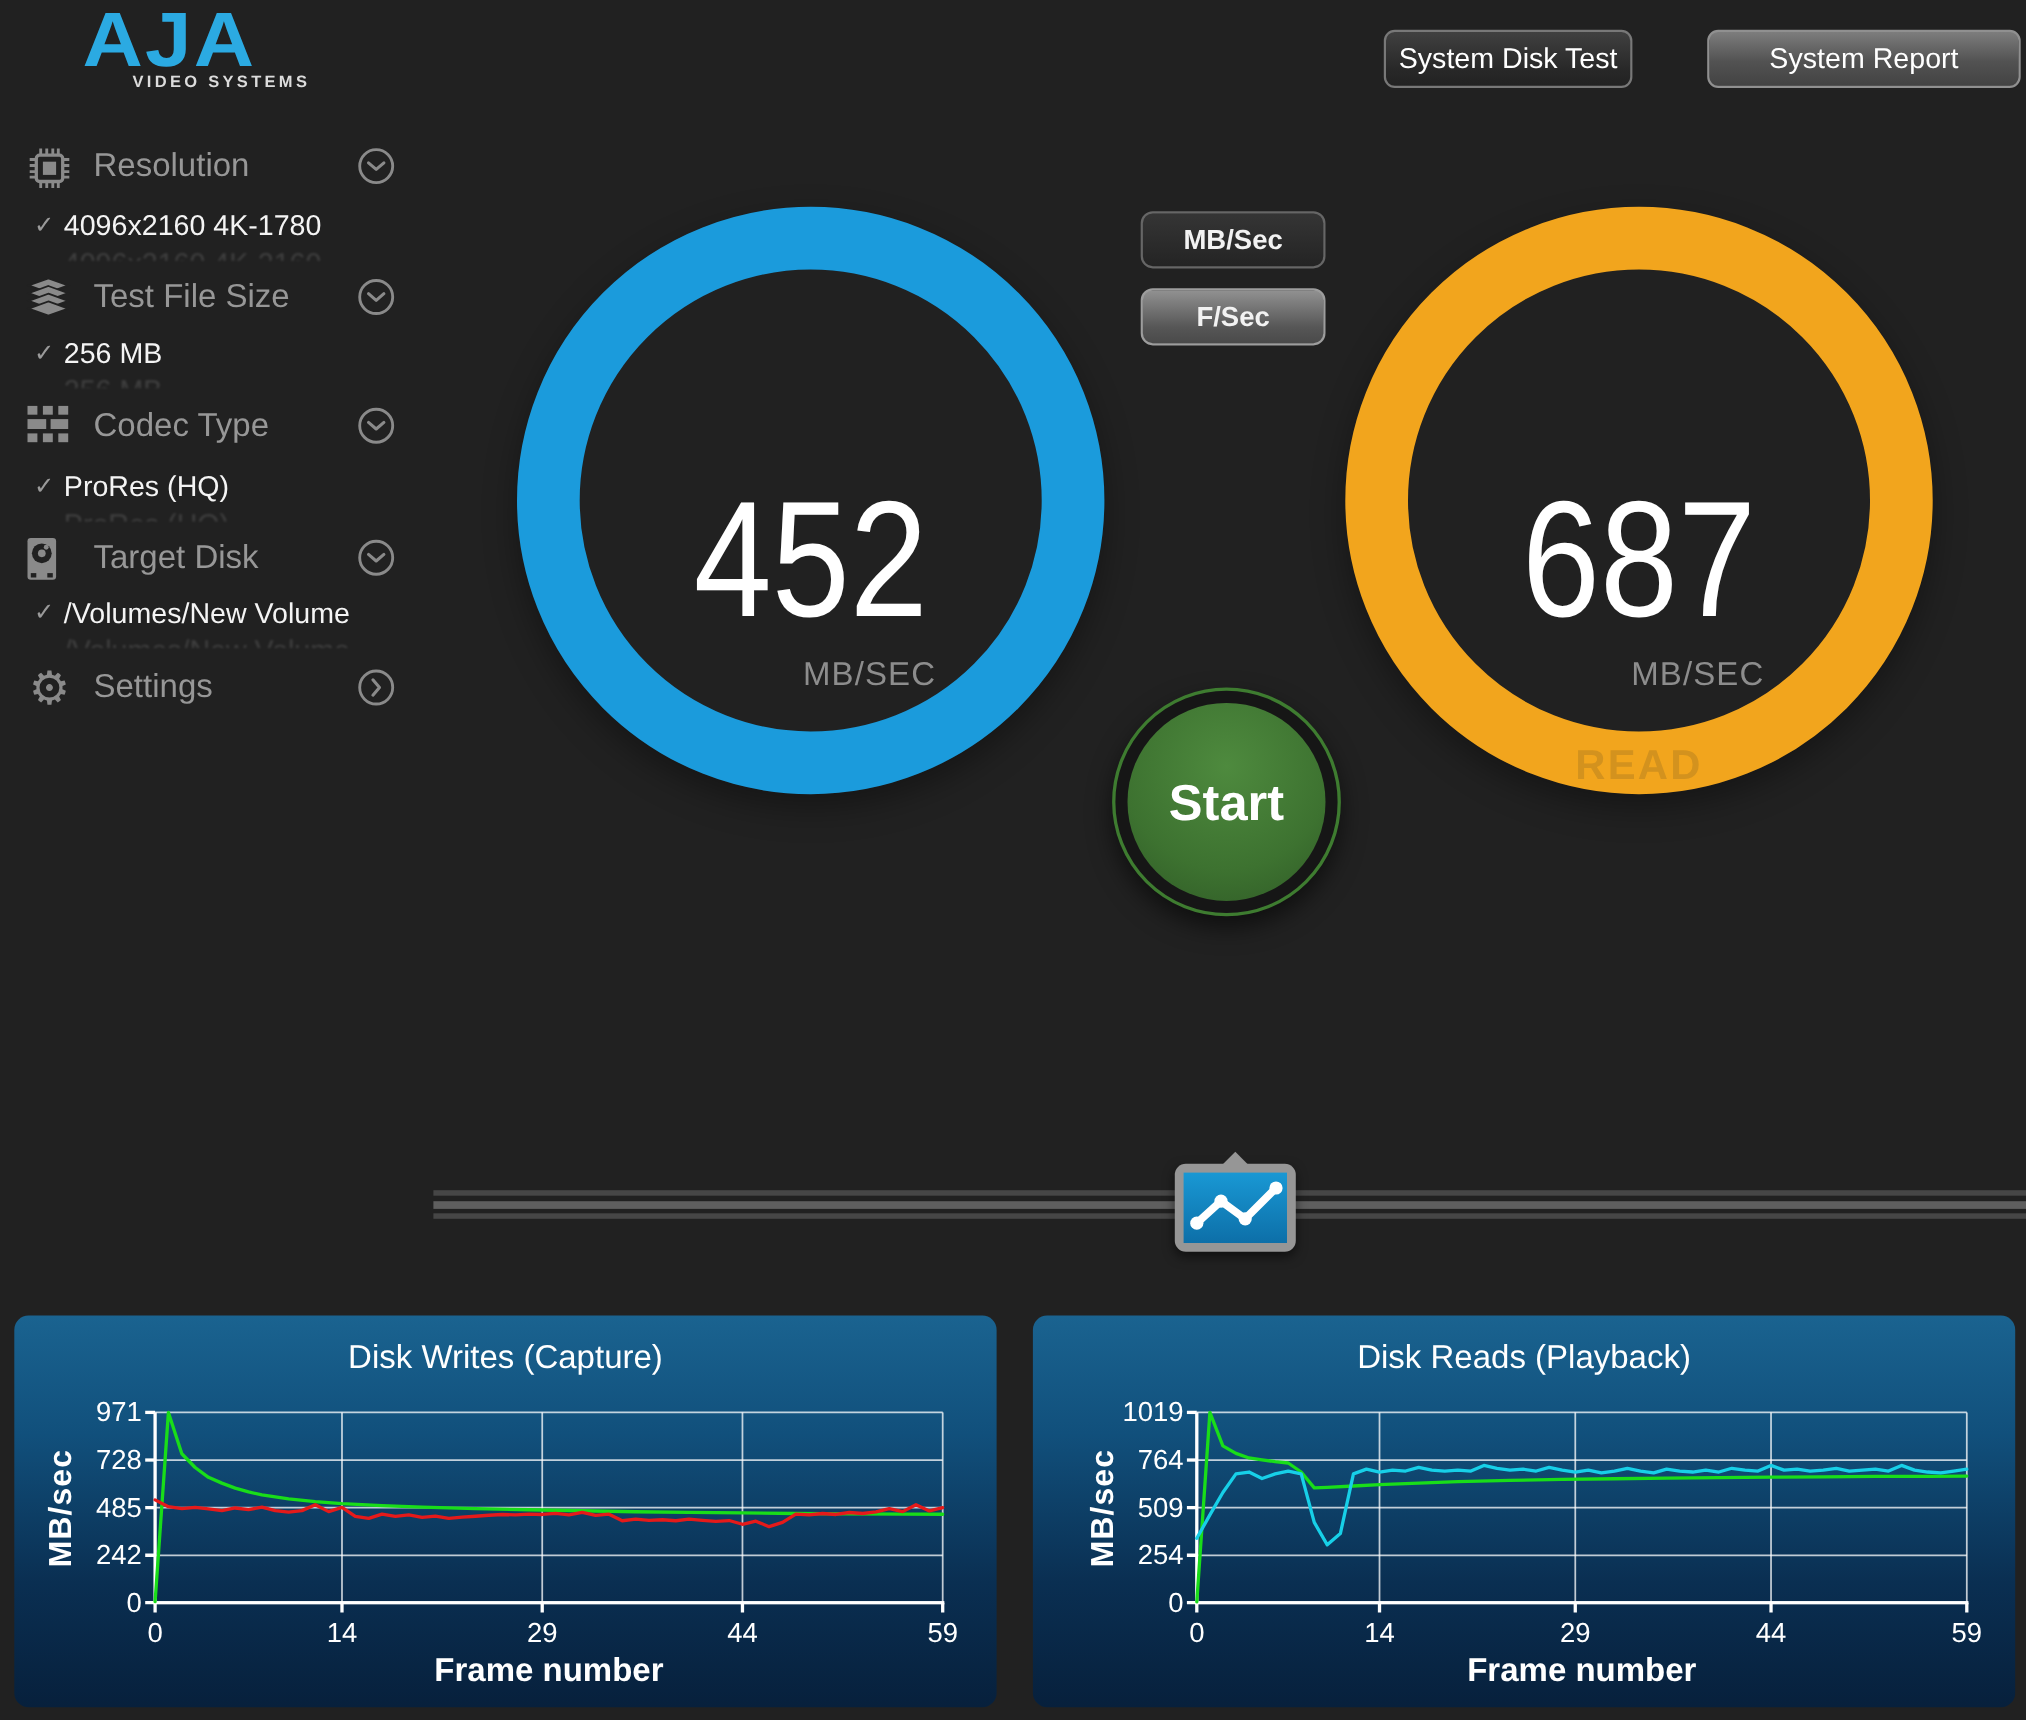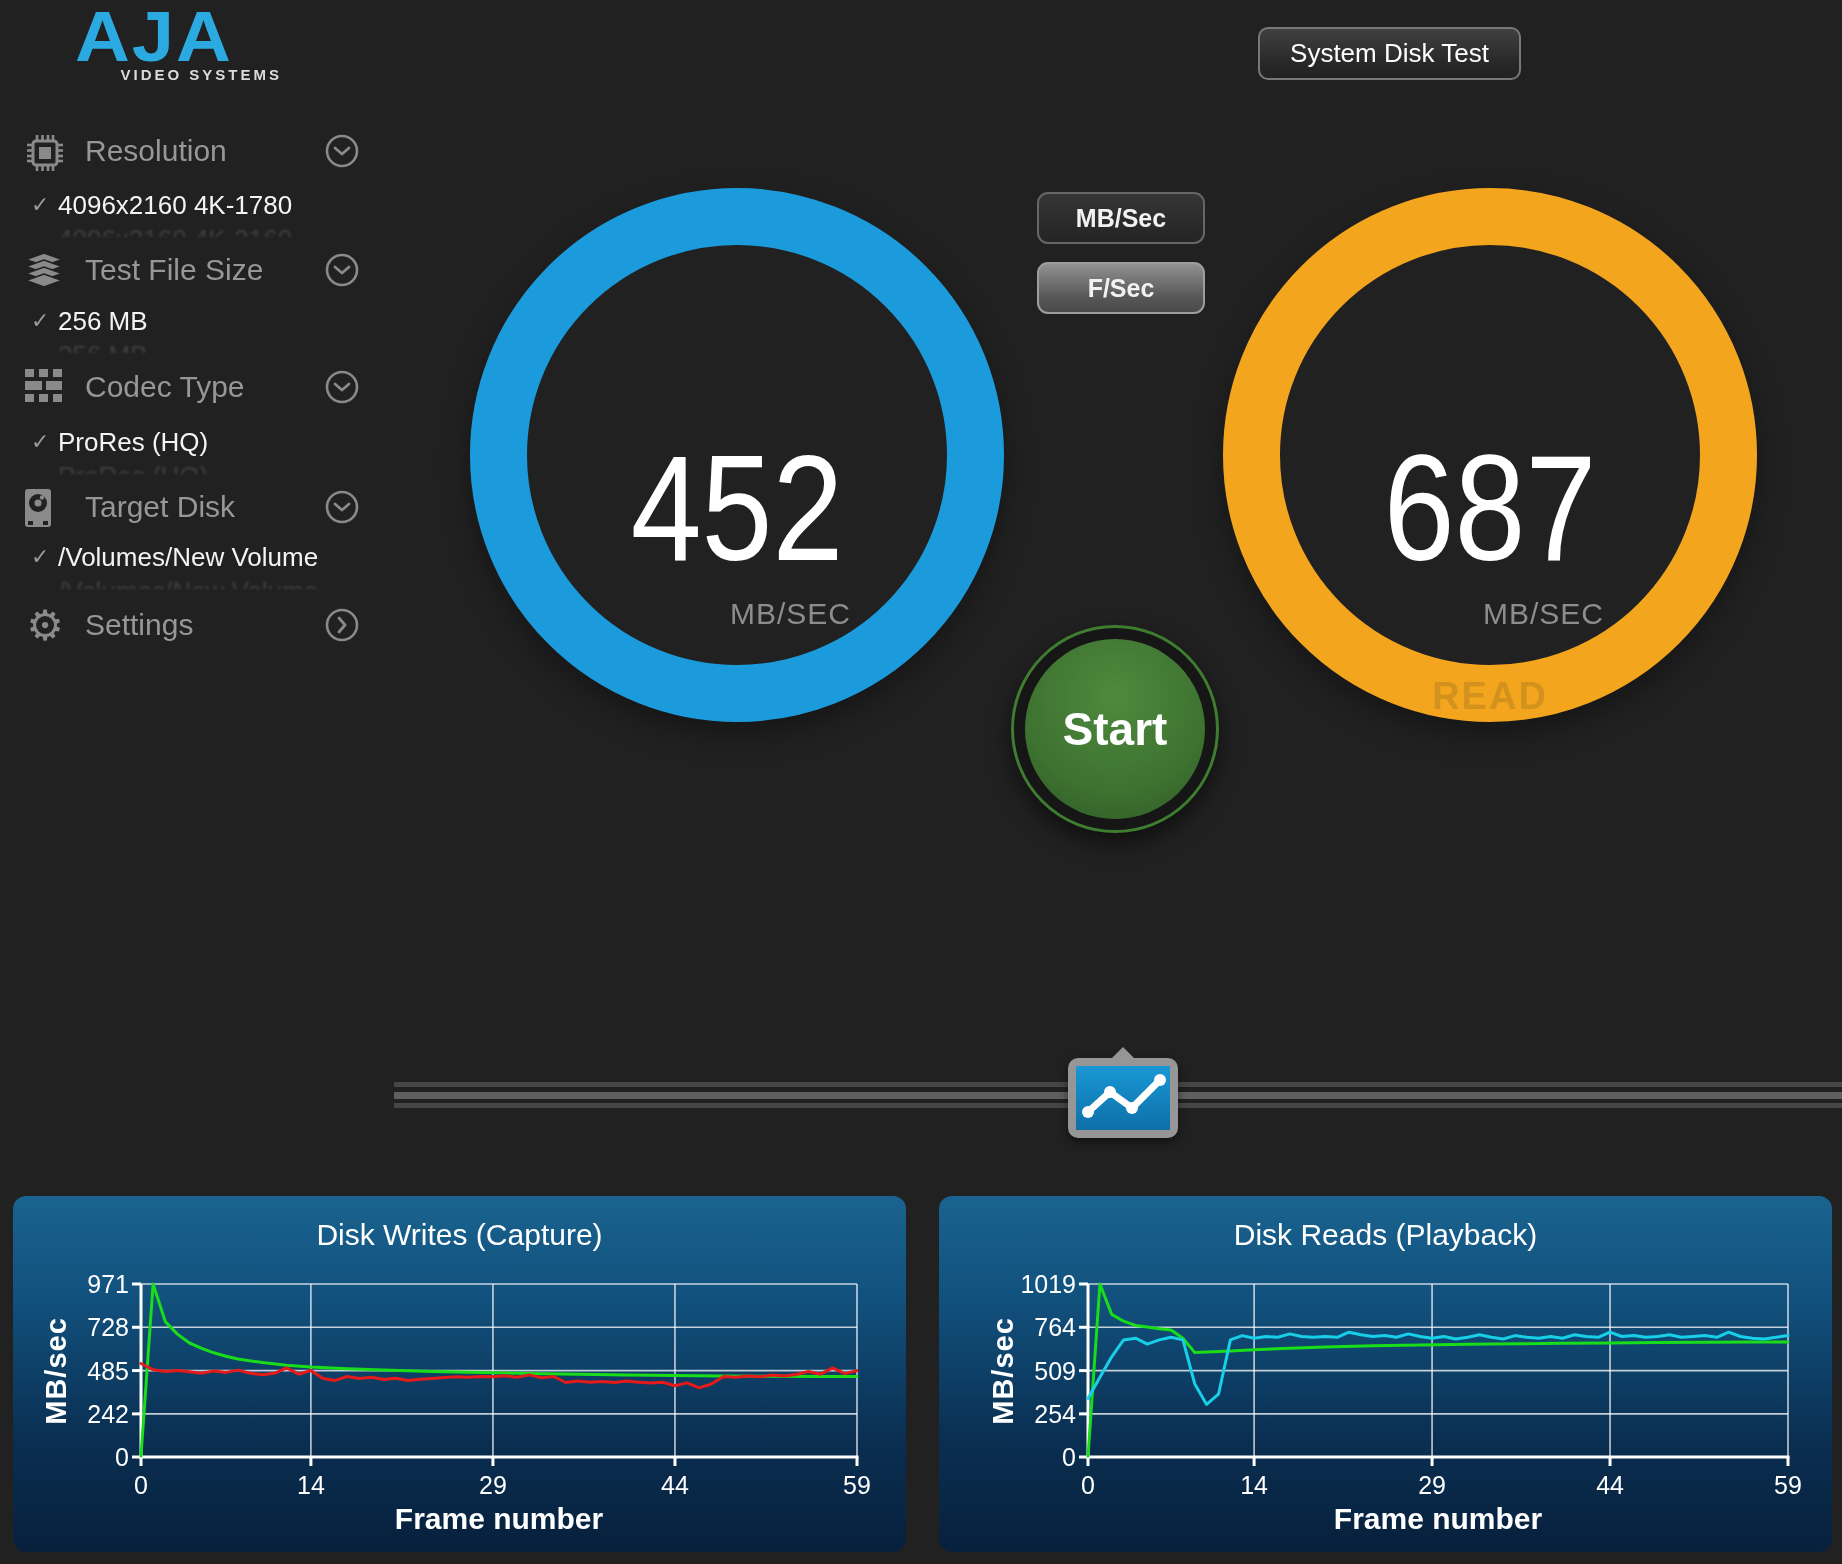--- a/index.html
+++ b/index.html
@@ -8,21 +8,21 @@
 
   
   .logo{position:absolute;left:24px;top:2px;width:260px;}
   .logo .brand{font-size:76px;font-weight:bold;color:#2BAAE2;letter-spacing:2px;line-height:70px;
                transform:scaleY(.92);display:block;text-align:center;}
   .logo .sub{display:block;text-align:right;font-size:15px;letter-spacing:3px;color:#dcdcdc;margin-top:-6px;padding-right:2px;font-weight:bold;}
 
   
   .top-btn{position:absolute;top:27px;height:53px;border-radius:10px;border:2px solid #787878;
            color:#fff;font-size:26px;display:flex;align-items:center;justify-content:center;cursor:pointer;box-sizing:border-box;}
-  .top-btn.dark{left:1258px;width:263px;background:linear-gradient(#404040,#282828 70%,#222);}
+  .top-btn.dark{left:1258px;width:226px;background:linear-gradient(#404040,#282828 70%,#222);}
   .top-btn.light{left:1552px;width:285px;background:linear-gradient(#7d7d7d,#525252 55%,#434343);border-color:#909090;}
 
   
   .side-row{position:absolute;left:0;width:375px;height:44px;cursor:pointer;}
   .side-icon{position:absolute;left:24px;top:2px;width:42px;height:42px;color:#8a8a8a;}
   .side-icon svg{display:block;}
   .side-icon.gear{font-size:42px;line-height:40px;text-align:center;}
   .side-label{position:absolute;left:85px;top:4px;font-size:30px;color:#979797;}
   .side-chev{position:absolute;left:324px;top:3px;width:36px;height:36px;}
   .side-value{position:absolute;left:0;width:375px;height:32px;cursor:pointer;}
@@ -79,20 +79,23 @@
 
 <div class="app">
 
   <div class="logo">
     <span class="brand">AJA</span>
     <span class="sub">VIDEO SYSTEMS</span>
   </div>
 
   <div class="top-btn dark">
     <span>System Disk Test</span>
+  </div>
+  <div class="top-btn light">
+    <span>System Report</span>
   </div>
 
   <div id="sidebar">
       <div class="side-row" style="top: 130px;">
         <span class="side-icon">
           <svg width="42" height="42" viewBox="0 0 42 42">
             <rect x="9" y="9" width="24" height="24" rx="3" fill="none" stroke="#8a8a8a" stroke-width="3"></rect>
             <rect x="15" y="15" width="12" height="12" fill="#8a8a8a"></rect>
             <g stroke="#8a8a8a" stroke-width="2.6">
               <line x1="13" y1="8" x2="13" y2="3"></line>

